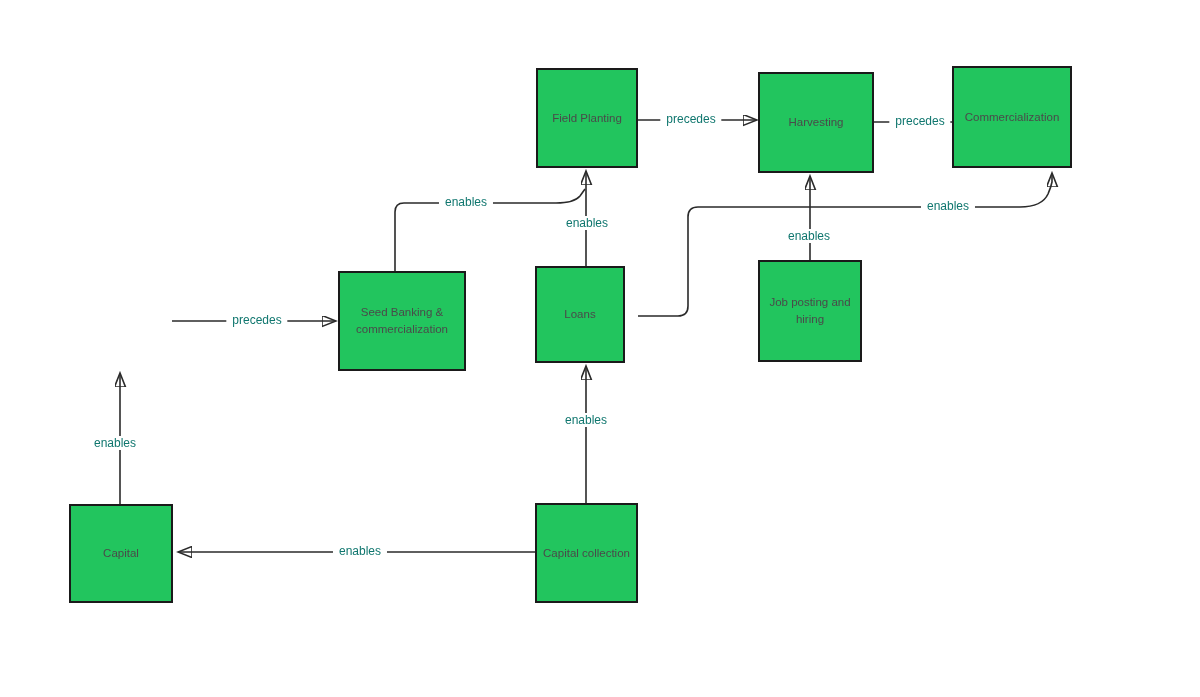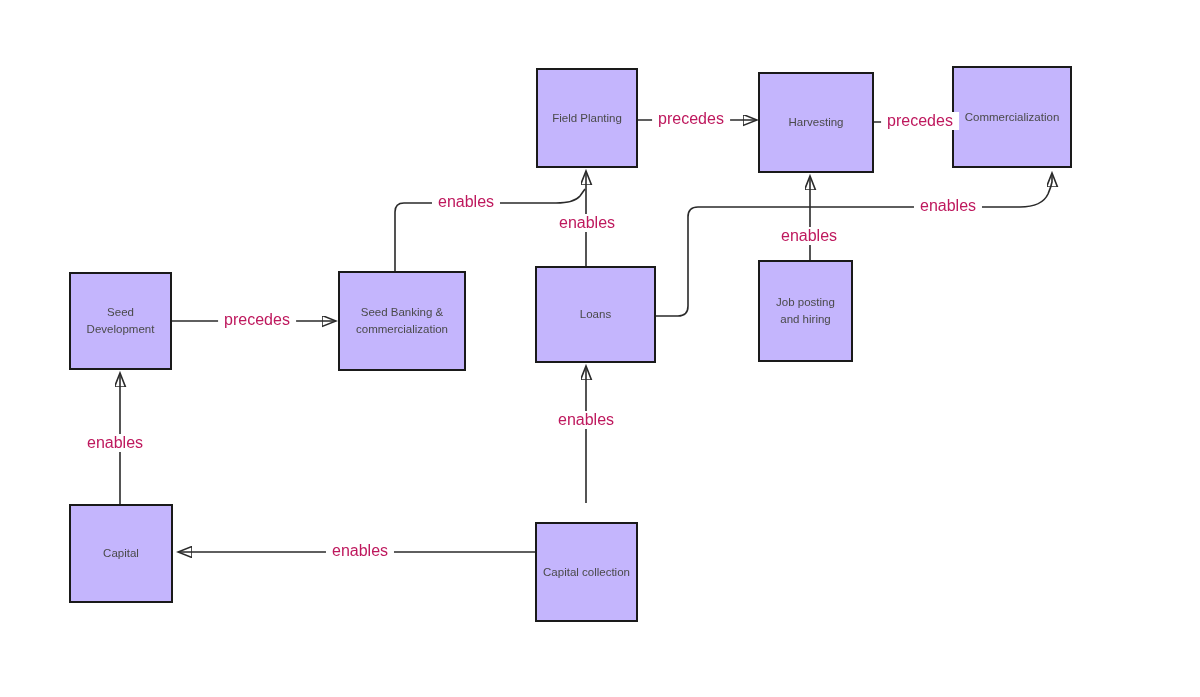--- a/index.html
+++ b/index.html
@@ -22,49 +22,49 @@
   }
   .edges-layer path {
     fill: none;
     stroke: #2a2a2a;
     stroke-width: 1.6;
   }
   .node {
     position: absolute;
     box-sizing: border-box;
     border: 2px solid #1a1a1a;
-    background: #c4b5fd;
+    background: #22c55e;
     display: flex;
     align-items: center;
     justify-content: center;
     text-align: center;
     color: #4a4a4a;
     font-size: 11.5px;
     line-height: 1.45;
     padding: 4px 6px;
   }
   .edge-label {
     position: absolute;
     transform: translate(-50%, -50%);
     background: #ffffff;
     padding: 0 6px;
-    font-size: 16px;
-    color: #be185d;
+    font-size: 12px;
+    color: #0f766e;
     white-space: nowrap;
   }
   
   #n-field-planting      { left: 536px; top: 68px;  width: 102px; height: 100px; }
   #n-harvesting          { left: 758px; top: 72px;  width: 116px; height: 101px; }
   #n-commercialization   { left: 952px; top: 66px;  width: 120px; height: 102px; }
   #n-seed-development    { left: 69px;  top: 272px; width: 103px; height: 98px; padding: 4px 15px; }
   #n-seed-banking        { left: 338px; top: 271px; width: 128px; height: 100px; }
-  #n-loans               { left: 535px; top: 266px; width: 121px; height: 97px; }
-  #n-job-posting         { left: 758px; top: 260px; width: 95px; height: 102px; text-align: center; }
+  #n-loans               { left: 535px; top: 266px; width: 90px; height: 97px; }
+  #n-job-posting         { left: 758px; top: 260px; width: 104px; height: 102px; text-align: center; }
   #n-research            { left: 69px;  top: 504px; width: 104px; height: 99px; }
-  #n-capital-collection  { left: 535px; top: 503px; width: 103px; height: 100px; padding: 4px 2px; margin-top: 19px; }
+  #n-capital-collection  { left: 535px; top: 503px; width: 103px; height: 100px; padding: 4px 2px; }
   
   #el-precedes-1 { left: 257px;  top: 320px; }
   #el-precedes-2 { left: 691px;  top: 119px; }
   #el-precedes-3 { left: 920px;  top: 121px; }
   #el-enables-research     { left: 115px;  top: 443px; }
   #el-enables-cap-research { left: 360px;  top: 551px; }
   #el-enables-cap-loans    { left: 586px;  top: 420px; }
   #el-enables-loans-fp     { left: 587px;  top: 223px; }
   #el-enables-sb-fp        { left: 466px;  top: 202px; }
   #el-enables-job-harv     { left: 809px;  top: 236px; }
@@ -95,23 +95,20 @@
 
   <div class="node" id="n-field-planting">
     <span>Field Planting</span>
   </div>
   <div class="node" id="n-harvesting">
     <span>Harvesting</span>
   </div>
   <div class="node" id="n-commercialization">
     <span>Commercialization</span>
   </div>
-  <div class="node" id="n-seed-development">
-    <span>Seed Development</span>
-  </div>
   <div class="node" id="n-seed-banking">
     <span>Seed Banking &amp; commercialization</span>
   </div>
   <div class="node" id="n-loans">
     <span>Loans</span>
   </div>
   <div class="node" id="n-job-posting">
     <span>Job posting and hiring</span>
   </div>
   <div class="node" id="n-research">

